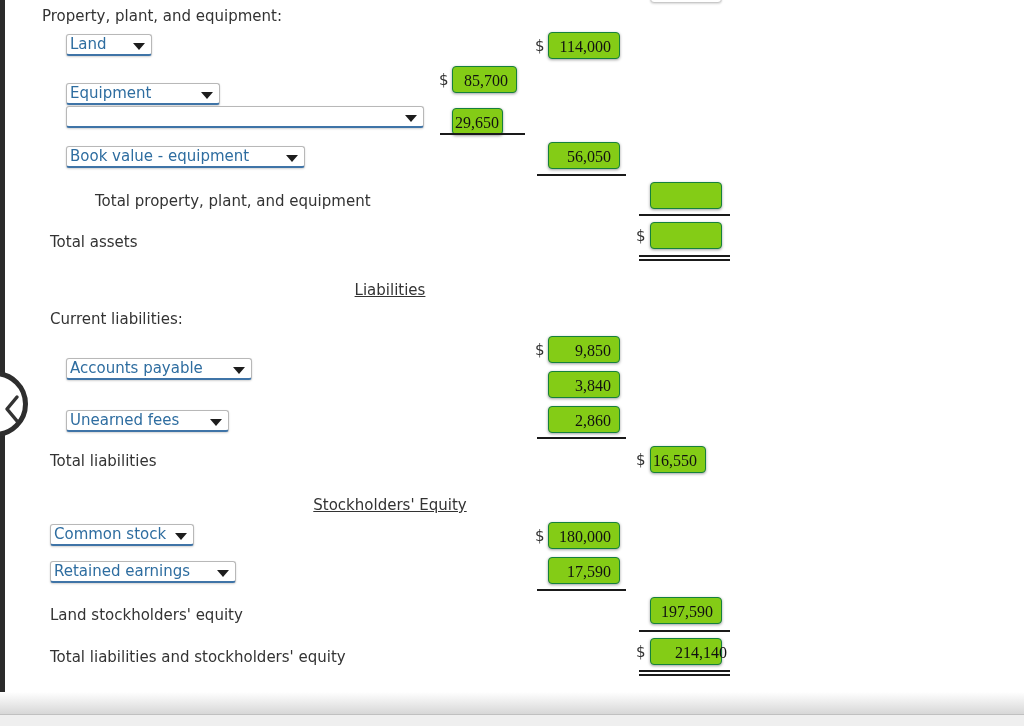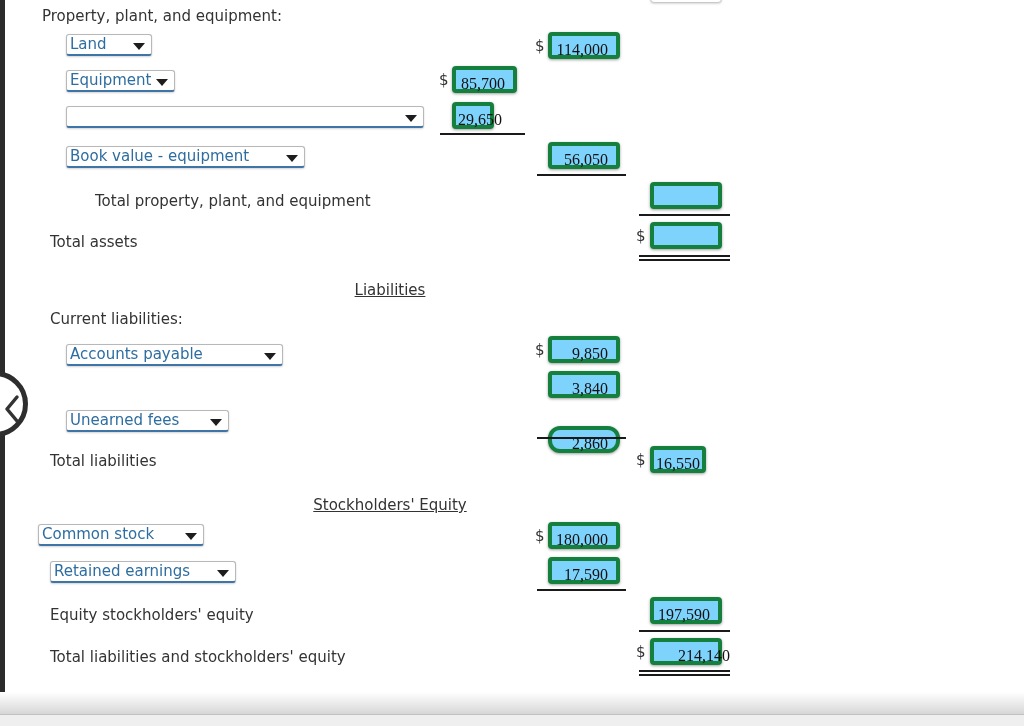--- a/index.html
+++ b/index.html
@@ -21,22 +21,22 @@
     box-shadow:0 1px 2px rgba(0,0,0,0.18);
     color:#2e6da0;font-size:15px;line-height:18px;white-space:nowrap;
     padding:0 20px 0 3px;overflow:hidden;cursor:pointer;
   }
   .sel-arrow{
     position:absolute;right:6px;top:8px;width:0;height:0;
     border-left:6px solid transparent;border-right:6px solid transparent;
     border-top:7px solid #1d1d1d;
   }
   .inp{
-    position:absolute;box-sizing:border-box;height:27px;background:#7dd3fc;
-    border:4px solid #15803d;border-radius:4px;
+    position:absolute;box-sizing:border-box;height:27px;background:#84cc16;
+    border:1px solid #15803d;border-radius:4px;
     box-shadow:0 1px 3px rgba(0,0,0,0.38);
     font-family:"Liberation Serif","DejaVu Serif",serif;font-size:16px;color:#111111;
     text-align:right;padding:2px 8px 0 2px;line-height:23px;white-space:nowrap;
   }
   .dollar{
     position:absolute;color:#333333;font-size:15px;line-height:18px;
   }
   .rule{
     position:absolute;height:2px;background:#1a1a1a;
   }
@@ -81,31 +81,31 @@
 
   <div class="lbl" style="left:42px;top:7px;">Property, plant, and equipment:</div>
 
   <div class="sel" style="left:66px;top:34px;width:86px;">
     <span>Land</span>
     <span class="sel-arrow"></span>
   </div>
   <div class="dollar" style="left:535px;top:37px;">$</div>
   <div class="inp" style="left:548px;top:32px;width:72px;">114,000</div>
 
-  <div class="sel" style="left:66px;top:70px;width:109px;">
+  <div class="sel" style="left:66px;top:83px;width:154px;">
     <span>Equipment</span>
     <span class="sel-arrow"></span>
   </div>
   <div class="dollar" style="left:439px;top:71px;">$</div>
   <div class="inp" style="left:452px;top:66px;width:65px;">85,700</div>
 
   <div class="sel" style="left:66px;top:106px;width:358px;">
     <span class="sel-arrow"></span>
   </div>
-  <div class="inp" style="left:452px;top:102px;width:42px;">29,650</div>
+  <div class="inp" style="left:452px;top:108px;width:51px;">29,650</div>
   <div class="rule" style="left:440px;top:133px;width:85px;"></div>
 
   <div class="sel" style="left:66px;top:146px;width:239px;">
     <span>Book value - equipment</span>
     <span class="sel-arrow"></span>
   </div>
   <div class="inp" style="left:548px;top:142px;width:72px;">56,050</div>
   <div class="rule" style="left:537px;top:174px;width:89px;"></div>
 
   <div class="lbl" style="left:95px;top:192px;">Total property, plant, and equipment</div>
@@ -114,57 +114,57 @@
 
   <div class="lbl" style="left:50px;top:233px;">Total assets</div>
   <div class="dollar" style="left:636px;top:227px;">$</div>
   <div class="inp" style="left:650px;top:222px;width:72px;"></div>
   <div class="rule" style="left:639px;top:255px;width:91px;"></div>
   <div class="rule" style="left:639px;top:259px;width:91px;"></div>
 
   <div class="heading" style="top:281px;">Liabilities</div>
   <div class="lbl" style="left:50px;top:310px;">Current liabilities:</div>
 
-  <div class="sel" style="left:66px;top:344px;width:217px;">
+  <div class="sel" style="left:66px;top:358px;width:186px;">
     <span>Accounts payable</span>
     <span class="sel-arrow"></span>
   </div>
   <div class="dollar" style="left:535px;top:341px;">$</div>
   <div class="inp" style="left:548px;top:336px;width:72px;">9,850</div>
 
   <div class="inp" style="left:548px;top:371px;width:72px;">3,840</div>
 
   <div class="sel" style="left:66px;top:410px;width:163px;">
     <span>Unearned fees</span>
     <span class="sel-arrow"></span>
   </div>
-  <div class="inp" style="left:548px;top:426px;width:72px;border-radius:12px;">2,860</div>
+  <div class="inp" style="left:548px;top:406px;width:72px;">2,860</div>
   <div class="rule" style="left:537px;top:437px;width:89px;"></div>
 
   <div class="lbl" style="left:50px;top:452px;">Total liabilities</div>
   <div class="dollar" style="left:636px;top:451px;">$</div>
   <div class="inp" style="left:650px;top:446px;width:56px;">16,550</div>
 
   <div class="heading" style="top:496px;">Stockholders' Equity</div>
 
-  <div class="sel" style="left:38px;top:524px;width:166px;">
+  <div class="sel" style="left:50px;top:524px;width:144px;">
     <span>Common stock</span>
     <span class="sel-arrow"></span>
   </div>
   <div class="dollar" style="left:535px;top:527px;">$</div>
   <div class="inp" style="left:548px;top:522px;width:72px;">180,000</div>
 
   <div class="sel" style="left:50px;top:561px;width:186px;">
     <span>Retained earnings</span>
     <span class="sel-arrow"></span>
   </div>
   <div class="inp" style="left:548px;top:557px;width:72px;">17,590</div>
   <div class="rule" style="left:537px;top:589px;width:89px;"></div>
 
-  <div class="lbl" style="left:50px;top:606px;">Equity stockholders' equity</div>
+  <div class="lbl" style="left:50px;top:606px;">Land stockholders' equity</div>
   <div class="inp" style="left:650px;top:597px;width:72px;">197,590</div>
   <div class="rule" style="left:639px;top:630px;width:91px;"></div>
 
   <div class="lbl" style="left:50px;top:648px;">Total liabilities and stockholders' equity</div>
   <div class="dollar" style="left:636px;top:643px;">$</div>
   <div class="inp" style="left:650px;top:638px;width:72px;padding-left:24px;">214,140</div>
   <div class="rule" style="left:639px;top:670px;width:91px;"></div>
   <div class="rule" style="left:639px;top:674px;width:91px;"></div>
 
   <div class="bottom-fade"></div>

